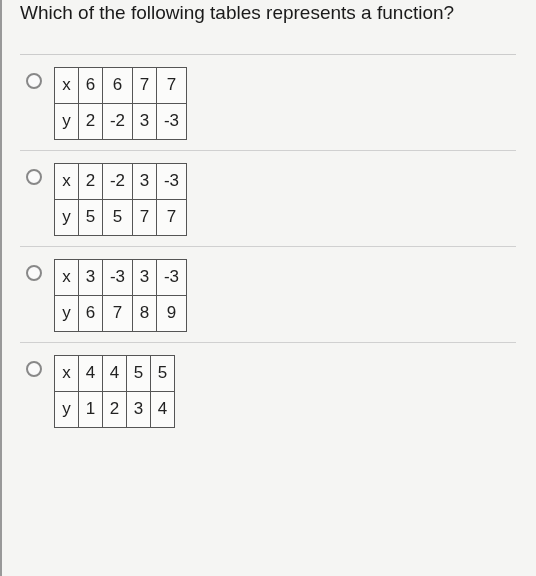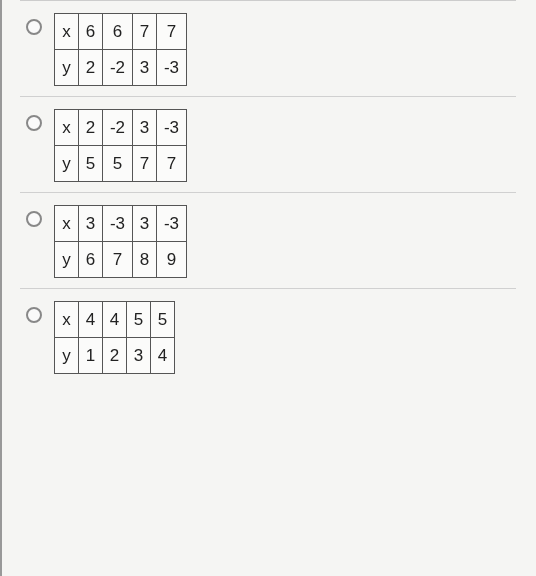--- a/index.html
+++ b/index.html
@@ -65,20 +65,21 @@
     }
     .tbl .narrow { min-width: 24px; padding: 0 4px; }
     .lbl { font-weight: 400; }
   </style>
 </head>
 <body>
 
 <div class="page">
 
 
+  <div class="question">Which of the following tables represents a function?</div>
 
   <div class="options">
 
     <div class="option">
       <div class="radio"></div>
       <table class="tbl">
         <tbody>
             <tr>
           <td class="lbl narrow">x</td>
           <td class="narrow">6</td>

